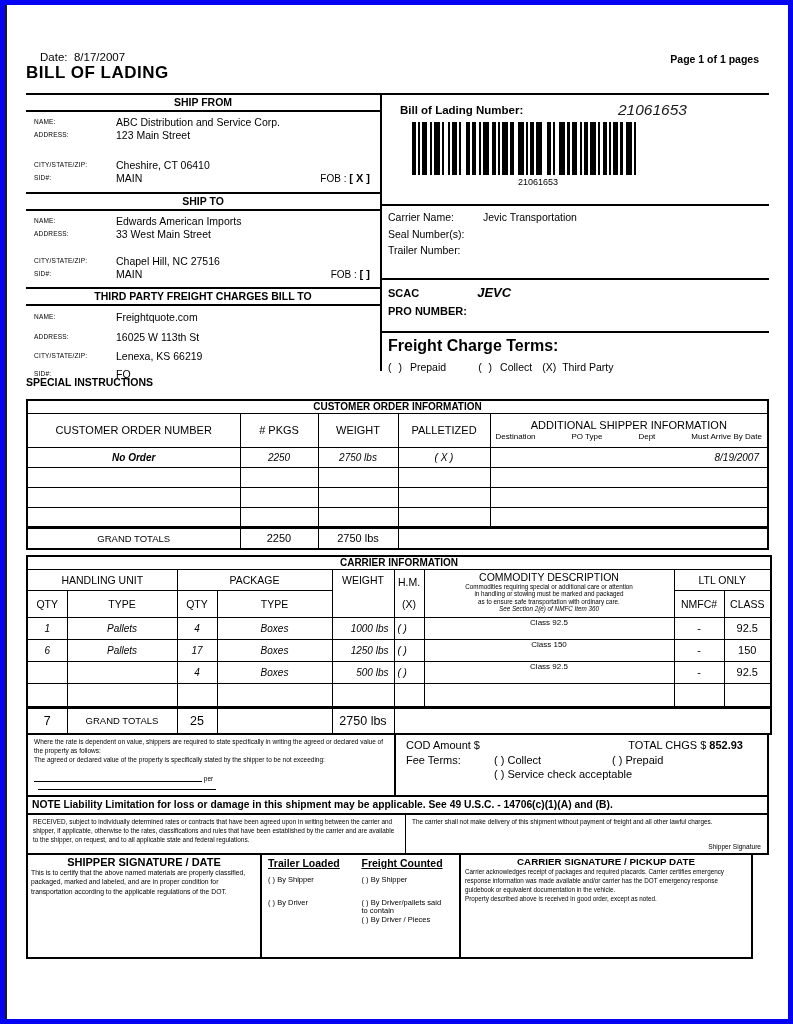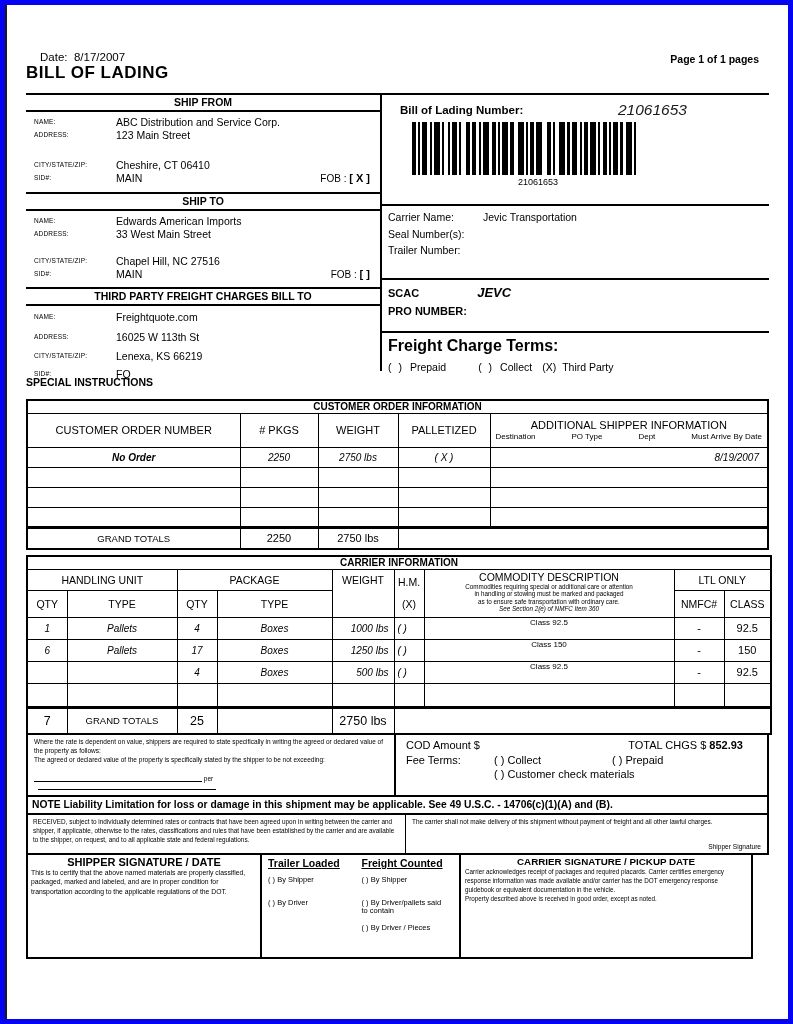--- a/index.html
+++ b/index.html
@@ -409,21 +409,21 @@
         </div>
       </div>
       <div class="val-right">
         <div class="cod-line">
           <span>COD Amount $</span>
           <span style="margin-right:14px;"><span>TOTAL CHGS $</span> <b>852.93</b></span>
         </div>
         <div class="fee-line">
           <span class="fl">Fee Terms:</span><span class="fc">(  )  Collect</span><span>(  )  Prepaid</span>
         </div>
-        <div class="fee-check">(  )  Customer check materials</div>
+        <div class="fee-check">(  )  Service check acceptable</div>
       </div>
     </div>
 
     <div class="note-row">NOTE Liability Limitation for loss or damage in this shipment may be applicable. See 49 U.S.C. - 14706(c)(1)(A) and (B).</div>
 
     <div class="rcv-row">
       <div class="rcv-left">RECEIVED, subject to individually determined rates or contracts that have been agreed upon in writing between the carrier and shipper, if applicable, otherwise to the rates, classifications and rules that have been established by the carrier and are available to the shipper, on request, and to all applicable state and federal regulations.</div>
       <div class="rcv-right">
         <span>The carrier shall not make delivery of this shipment without payment of freight and all other lawful charges.</span>
         <span class="ship-sig">Shipper Signature</span>
@@ -438,21 +438,21 @@
       <div class="sig-box2">
         <div class="sig-col">
           <h4>Trailer Loaded</h4>
           <div class="opt">(  )  By Shipper</div>
           <div class="opt" style="margin-top:14px;">(  )  By Driver</div>
         </div>
         <div class="sig-col">
           <h4>Freight Counted</h4>
           <div class="opt">(  )  By Shipper</div>
           <div class="opt wrap" style="margin-top:14px;">(  )  By Driver/pallets said to contain</div>
-          <div class="opt" style="margin-top:8px;">(  )  By Driver / Pieces</div>
+          <div class="opt" style="margin-top:0;">(  )  By Driver / Pieces</div>
         </div>
       </div>
       <div class="sig-box3">
         <h4>CARRIER SIGNATURE / PICKUP DATE</h4>
         <p>Carrier acknowledges receipt of packages and required placards. Carrier certifies emergency response information was made available and/or carrier has the DOT emergency response guidebook or equivalent documentation in the vehicle.</p>
         <p>Property described above is received in good order, except as noted.</p>
       </div>
     </div>
 
   </div>

